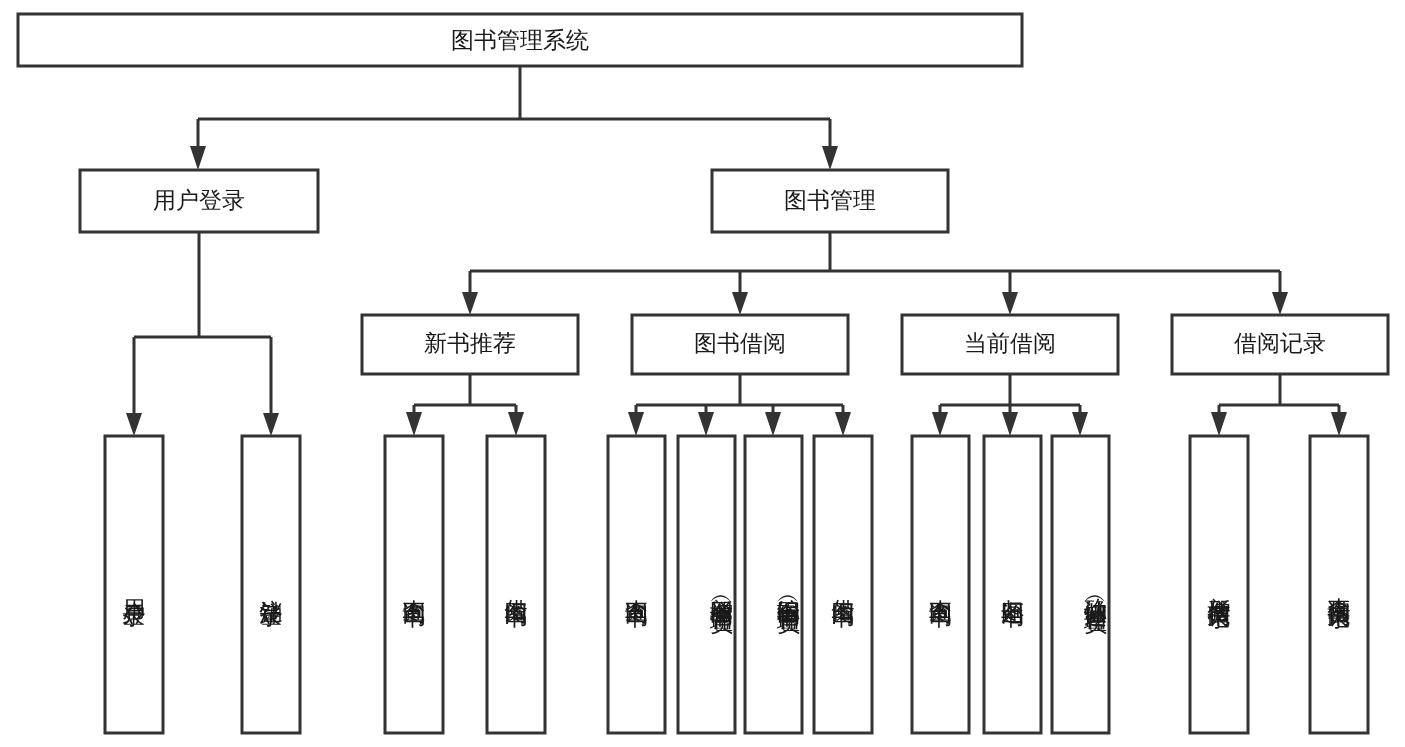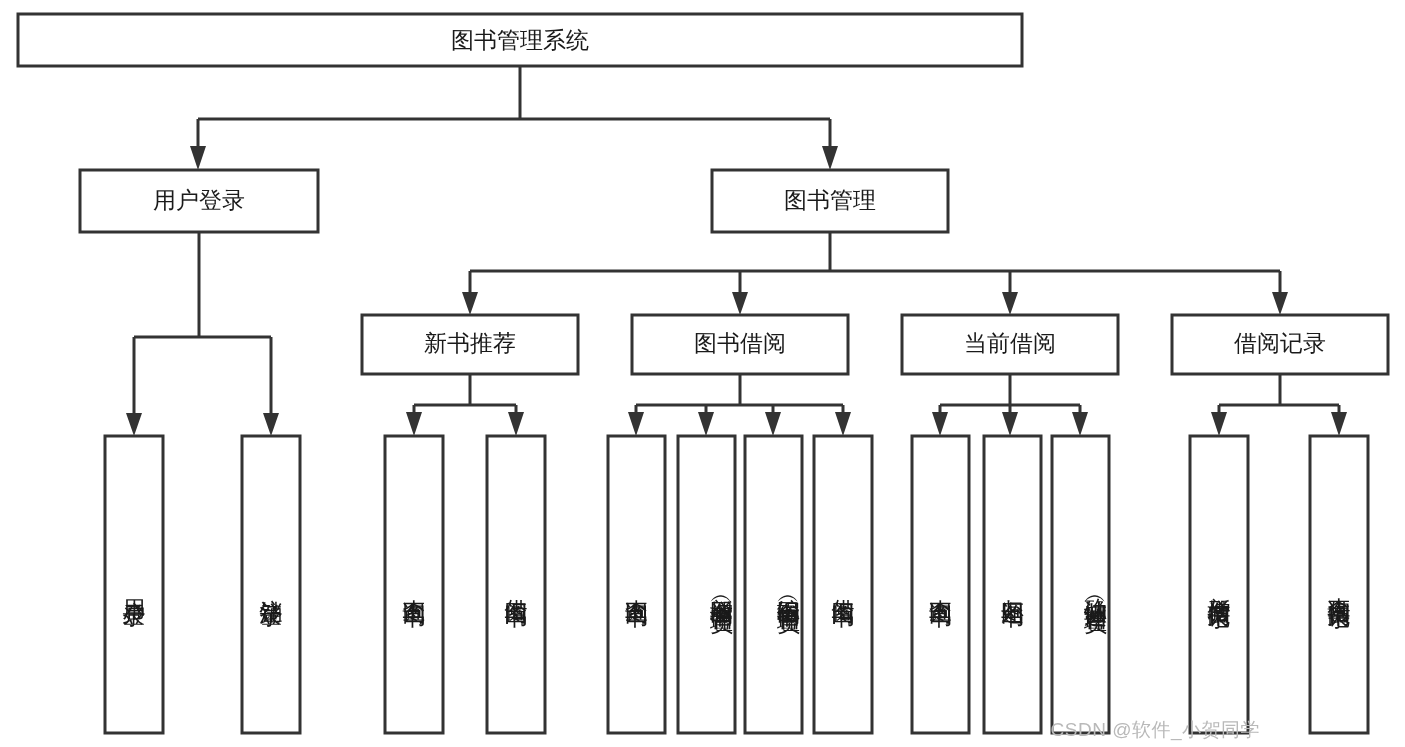--- a/index.html
+++ b/index.html
@@ -216,15 +216,14 @@
   <div class="leaf-label-wrap" style="left:608px;  top:436px; width:57px; height:297px;">查询图书</div>
   <div class="leaf-label-wrap" style="left:678px;  top:436px; width:57px; height:297px; align-items:flex-start; padding-top:8px; box-sizing:border-box;">新增图书（管理员）</div>
   <div class="leaf-label-wrap" style="left:745px;  top:436px; width:57px; height:297px; align-items:flex-start; padding-top:8px; box-sizing:border-box;">编辑图书（管理员）</div>
   <div class="leaf-label-wrap" style="left:814px;  top:436px; width:58px; height:297px;">借阅图书</div>
   <div class="leaf-label-wrap" style="left:912px;  top:436px; width:57px; height:297px;">查询图书</div>
   <div class="leaf-label-wrap" style="left:984px;  top:436px; width:57px; height:297px;">归还图书</div>
   <div class="leaf-label-wrap" style="left:1052px; top:436px; width:57px; height:297px; align-items:flex-start; padding-top:8px; box-sizing:border-box;">确认归还（管理员）</div>
   <div class="leaf-label-wrap" style="left:1190px; top:436px; width:58px; height:297px;">新增借阅记录</div>
   <div class="leaf-label-wrap" style="left:1310px; top:436px; width:58px; height:297px;">查询借阅记录</div>
 
-  <div class="watermark">CSDN @软件_小贺同学</div>
 
 </div>
 
 </body></html>

